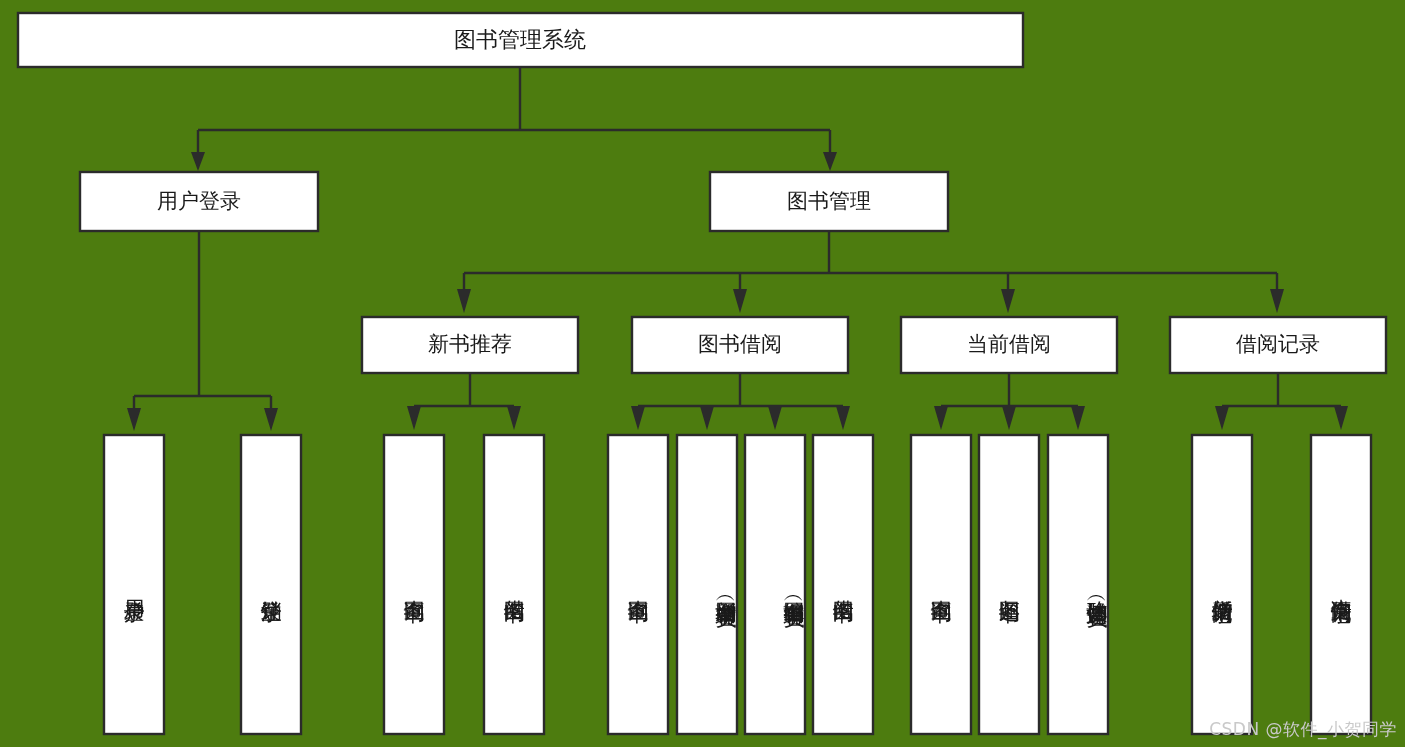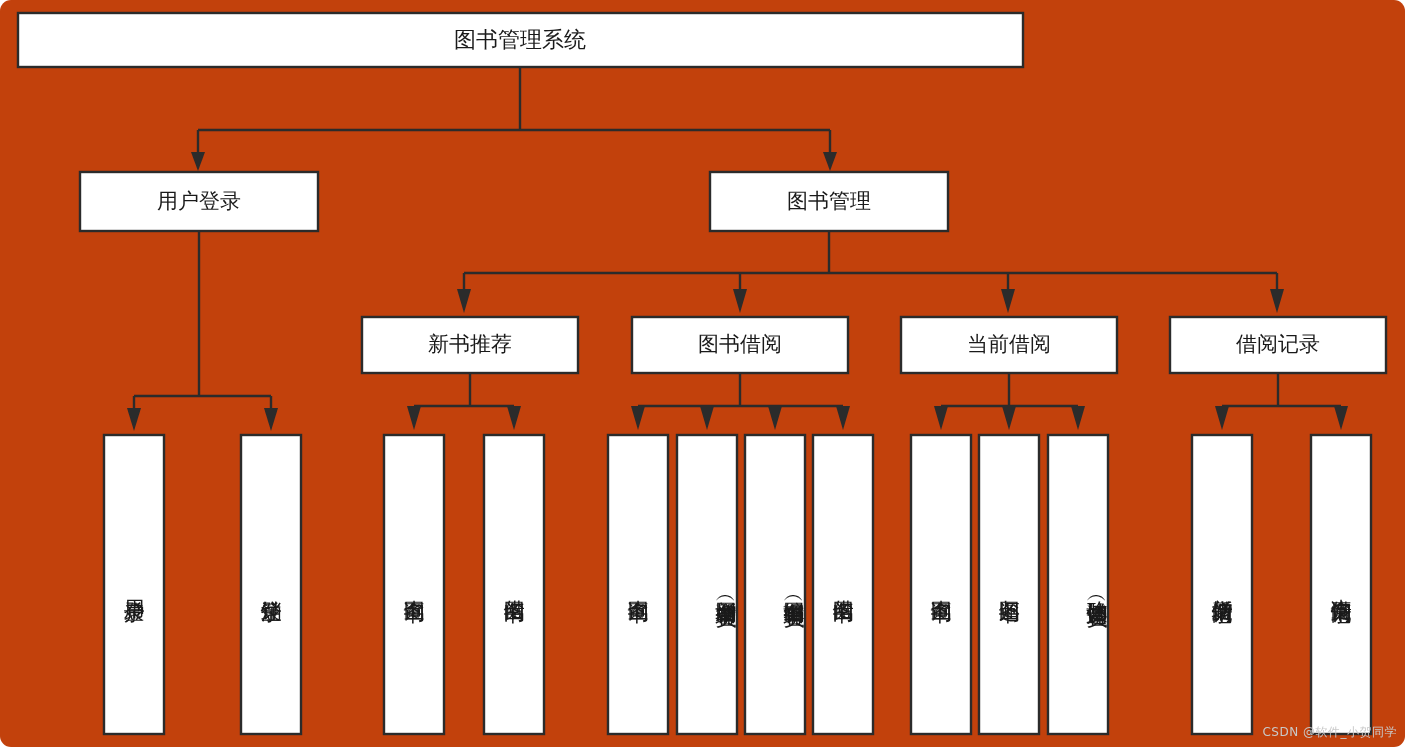--- a/index.html
+++ b/index.html
@@ -11,22 +11,21 @@
   body {
     width: 1405px;
     height: 747px;
     font-family: "DejaVu Sans", "Liberation Sans", sans-serif;
     overflow: hidden;
   }
   #diagram-root {
     position: relative;
     width: 1405px;
     height: 747px;
-    background: #c2410c;
-    border-radius: 11px;
+    background: #4d7c0f;
   }
   svg.diagram-canvas {
     position: absolute;
     left: 0;
     top: 0;
     width: 1405px;
     height: 747px;
     display: block;
   }
   .node-box {
@@ -72,21 +71,21 @@
     align-items: center;
     justify-content: center;
     white-space: nowrap;
     pointer-events: none;
   }
   .watermark {
     position: absolute;
     right: 8px;
     bottom: 6px;
     font-family: "DejaVu Sans", "Liberation Sans", sans-serif;
-    font-size: 12px;
+    font-size: 17px;
     color: #c9c9c9;
     white-space: nowrap;
     letter-spacing: 0.5px;
   }
 </style>
 </head>
 <body>
 
 <div id="diagram-root">
 

